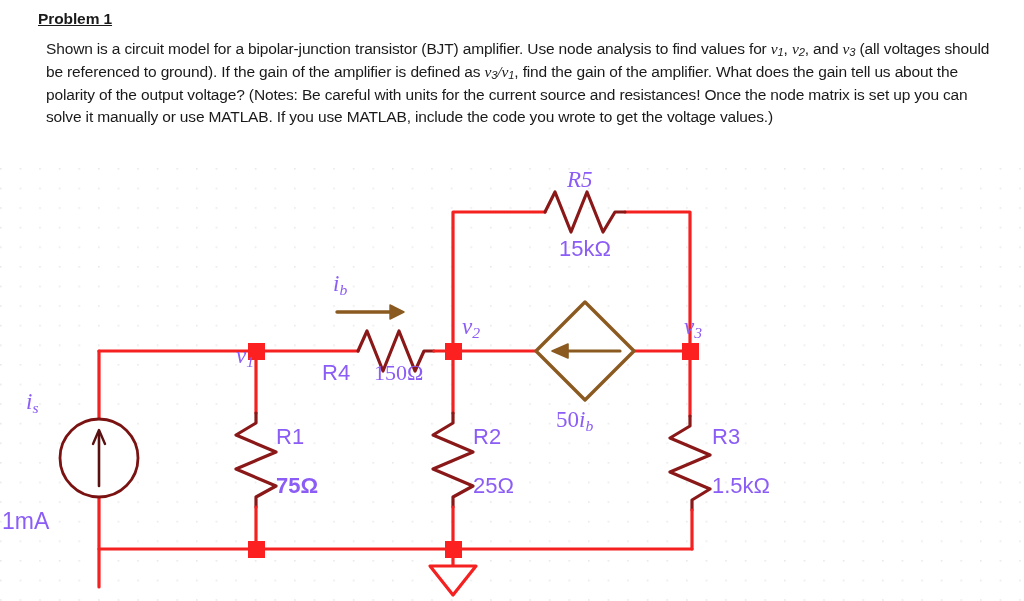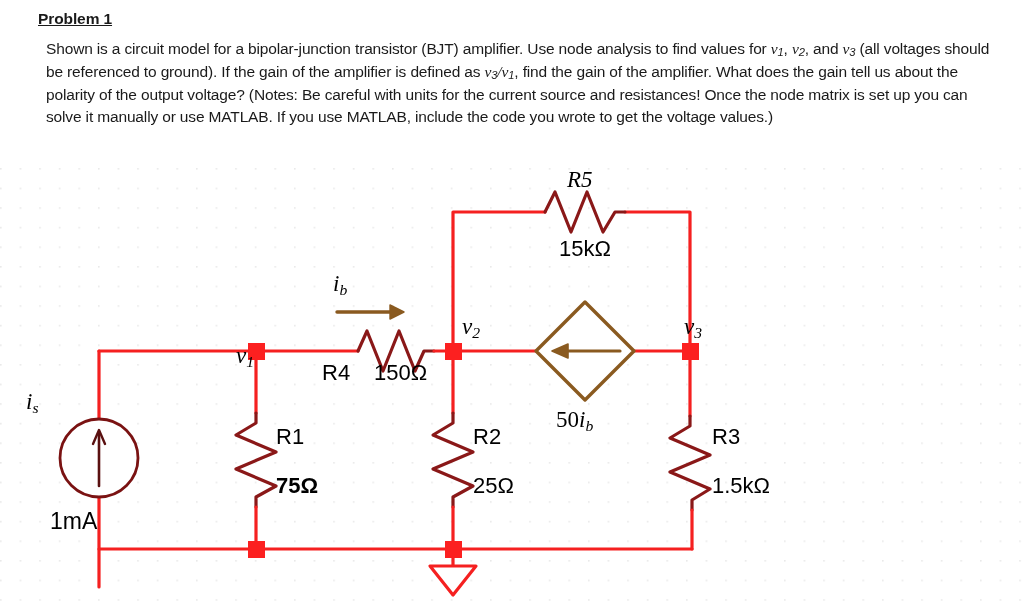--- a/index.html
+++ b/index.html
@@ -56,21 +56,21 @@
     left: 0;
     top: 0;
     width: 1024px;
     height: 433px;
   }
   #label-layer { pointer-events: none; }
 
   .clabel {
     position: absolute;
     font-size: 21px;
-    color: #000000;
+    color: #8b5cf6;
     white-space: nowrap;
     line-height: 1;
   }
   .clabel.ital {
     font-style: italic;
     font-family: "Liberation Serif", serif;
     font-size: 23px;
   }
   .clabel .sb {
     font-size: 0.68em;
@@ -159,32 +159,32 @@
       <rect x="445" y="373" width="17" height="17" fill="#fc2020"></rect>
     </g>
   </svg>
 
   <div id="label-layer">
 
     <div class="clabel ital" style="left:567px; top:0px;">R5</div>
     <div class="clabel" style="left:559px; top:70px; font-size:22px;">15kΩ</div>
 
     <div class="clabel" style="left:322px; top:194px; font-size:22px;">R4</div>
-    <div class="clabel" style="left:374px; top:194px; font-size:22px;">150Ω</div>
+    <div class="clabel" style="left:374px; top:194px; font-size:22px;font-family:Liberation Serif, serif;">150Ω</div>
 
     <div class="clabel" style="left:276px; top:258px; font-size:22px;">R1</div>
     <div class="clabel" style="left:276px; top:307px; font-size:22px;font-weight:bold;">75Ω</div>
 
     <div class="clabel" style="left:473px; top:258px; font-size:22px;">R2</div>
     <div class="clabel" style="left:473px; top:307px; font-size:22px;">25Ω</div>
 
     <div class="clabel" style="left:712px; top:258px; font-size:22px;">R3</div>
     <div class="clabel" style="left:712px; top:307px; font-size:22px;">1.5kΩ</div>
 
-    <div class="clabel" style="left:2px; top:342px; font-size:23px;margin-left:48px;">1mA</div>
+    <div class="clabel" style="left:2px; top:342px; font-size:23px;">1mA</div>
 
     <div class="clabel ital" style="left:26px; top:222px;"><span>i</span><span class="sb">s</span></div>
 
     <div class="clabel ital" style="left:333px; top:104px;"><span>i</span><span class="sb">b</span></div>
 
     <div class="clabel" style="left:556px; top:240px; font-size:23px; font-family:'Liberation Serif',serif;"><span>50</span><span style="font-style:italic;">i</span><span class="sb" style="font-style:italic;">b</span></div>
 
     <div class="clabel ital" style="left:236px; top:147px;margin-top:29px;"><span>v</span><span class="sb">1</span></div>
 
     <div class="clabel ital" style="left:462px; top:147px;"><span>v</span><span class="sb">2</span></div>

